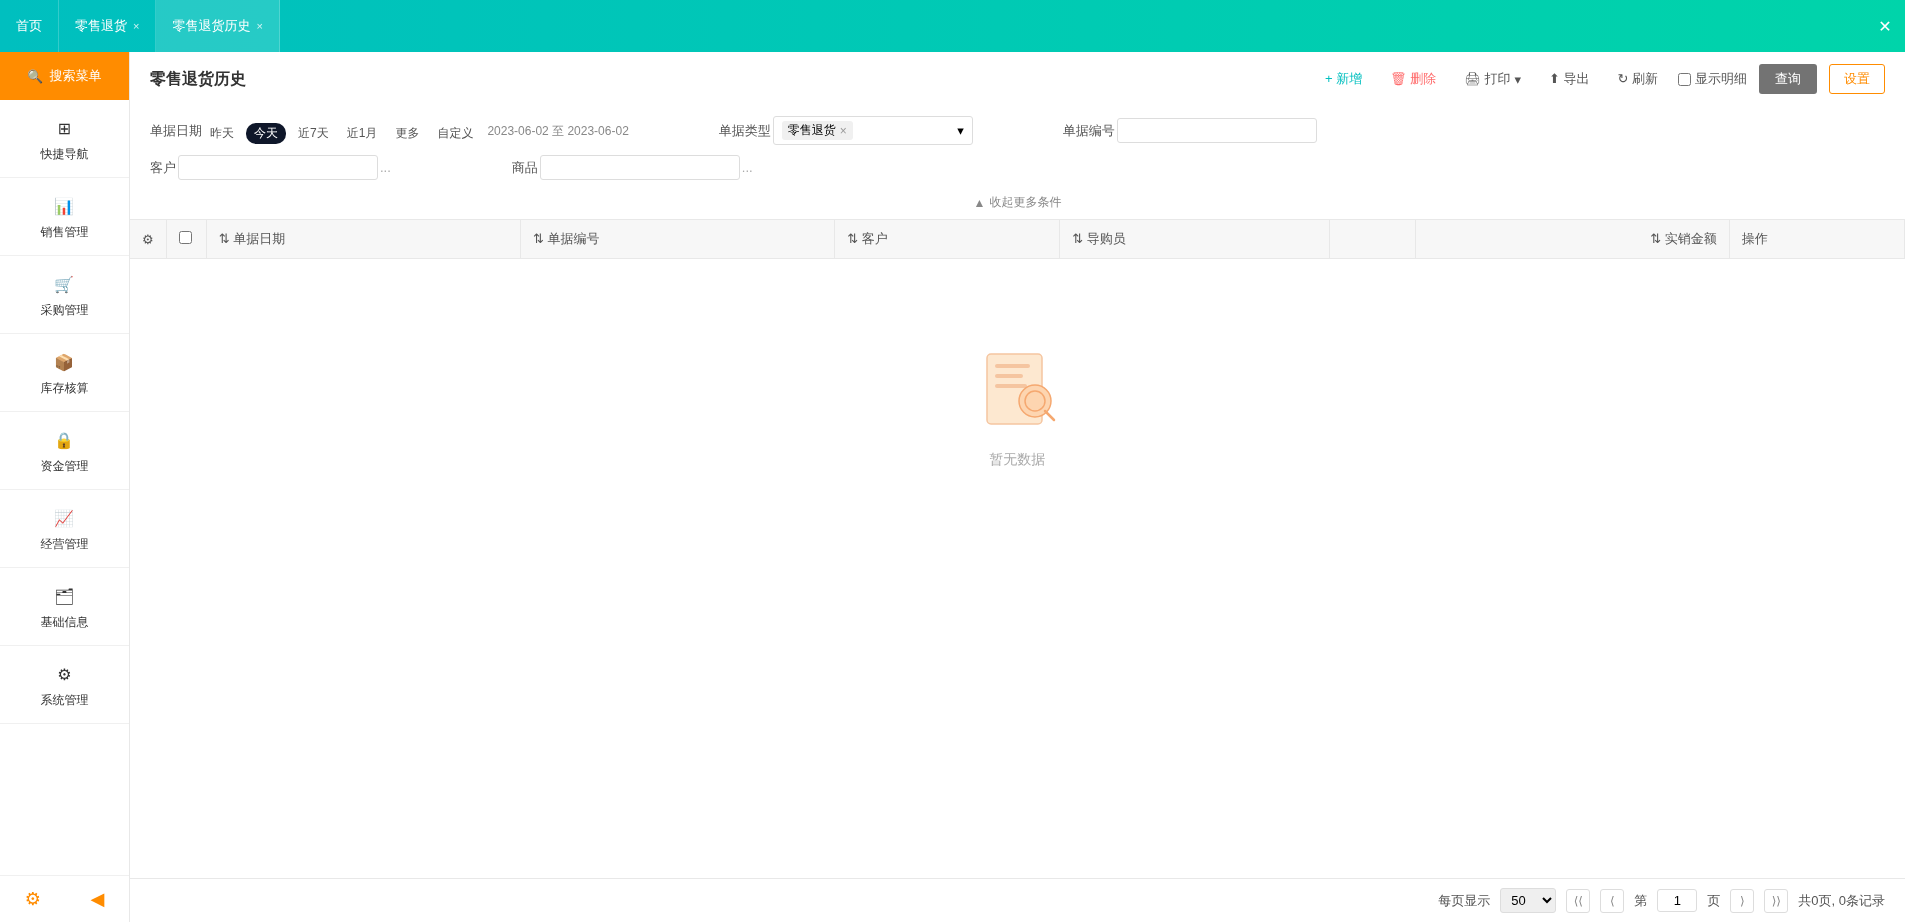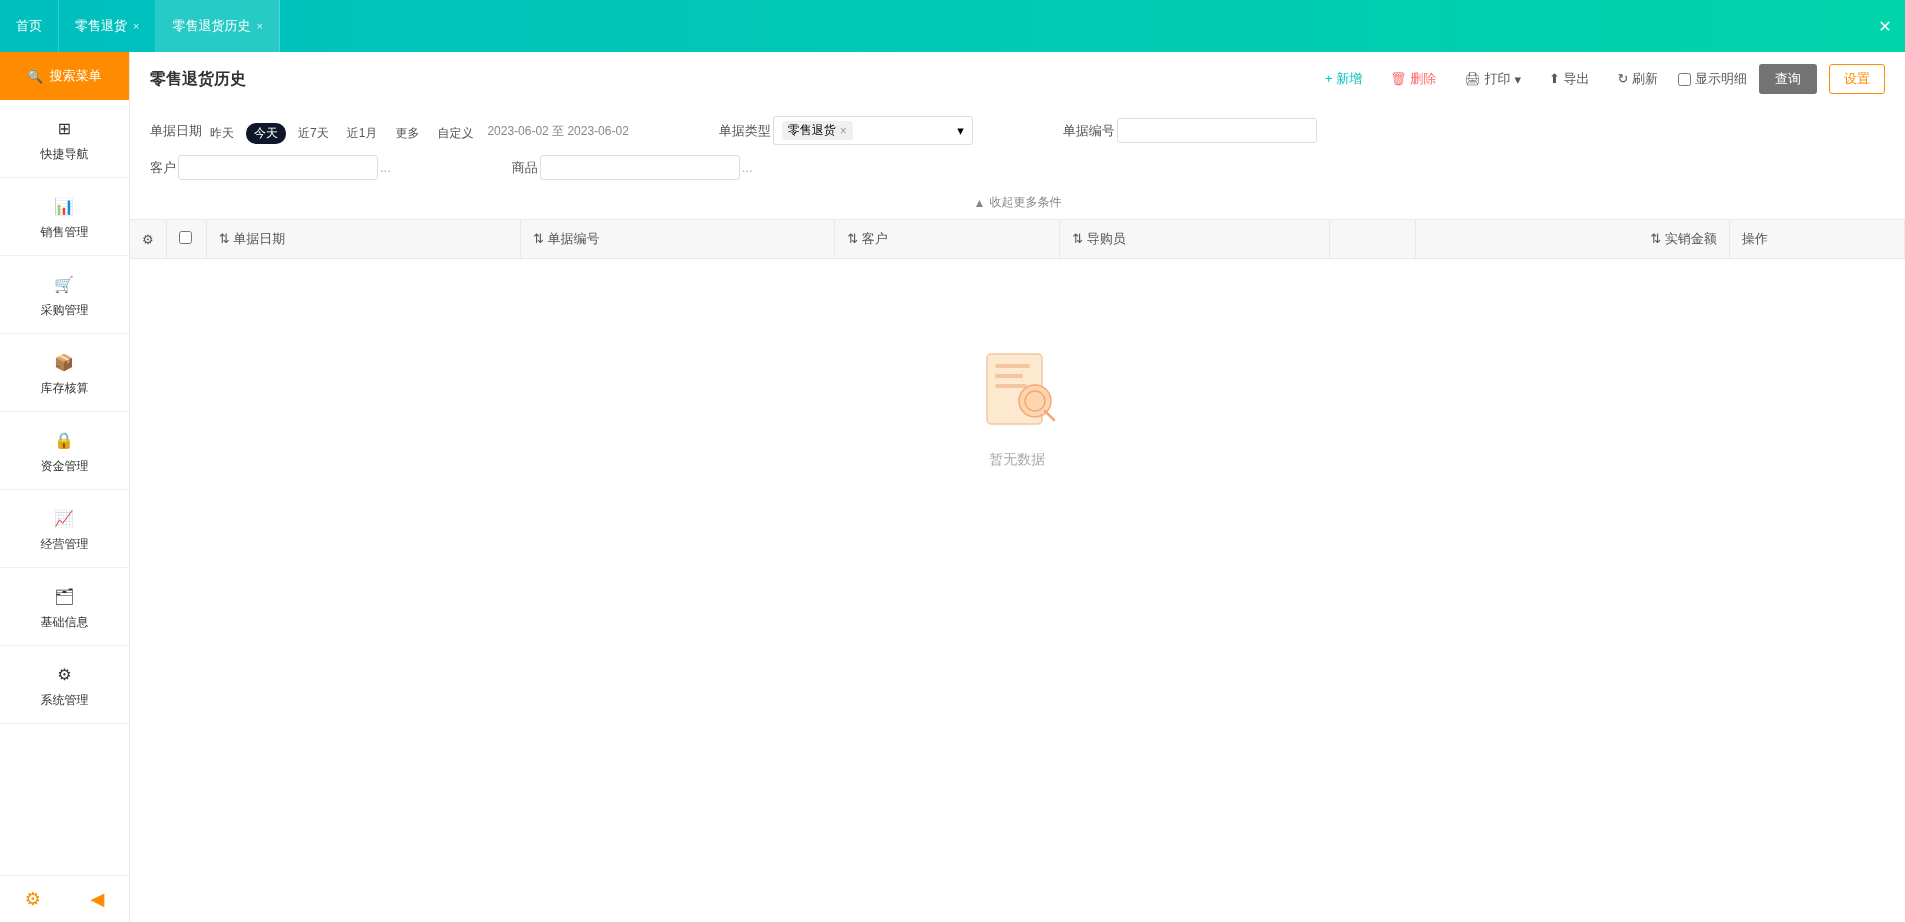--- a/index.html
+++ b/index.html
@@ -556,14 +556,30 @@
                   <line x1="78" y1="72" x2="87" y2="81" stroke="#f5a870" stroke-width="2.5" stroke-linecap="round"></line>
                 </svg>
                 <span class="empty-text">暂无数据</span>
               </div>
             </td>
           </tr>
         </tbody>
       </table>
     </div>
 
+    <div class="pagination-bar">
+      <span>每页显示</span>
+      <select class="pagination-select">
+        <option>50</option>
+        <option>100</option>
+        <option>200</option>
+      </select>
+      <button class="page-nav-btn">⟨⟨</button>
+      <button class="page-nav-btn">⟨</button>
+      <span>第</span>
+      <input class="page-num-input" type="text" value="1" style="">
+      <span>页</span>
+      <button class="page-nav-btn">⟩</button>
+      <button class="page-nav-btn">⟩⟩</button>
+      <span>共0页, 0条记录</span>
+    </div>
   </div>
 </div>
 
 </body></html>

